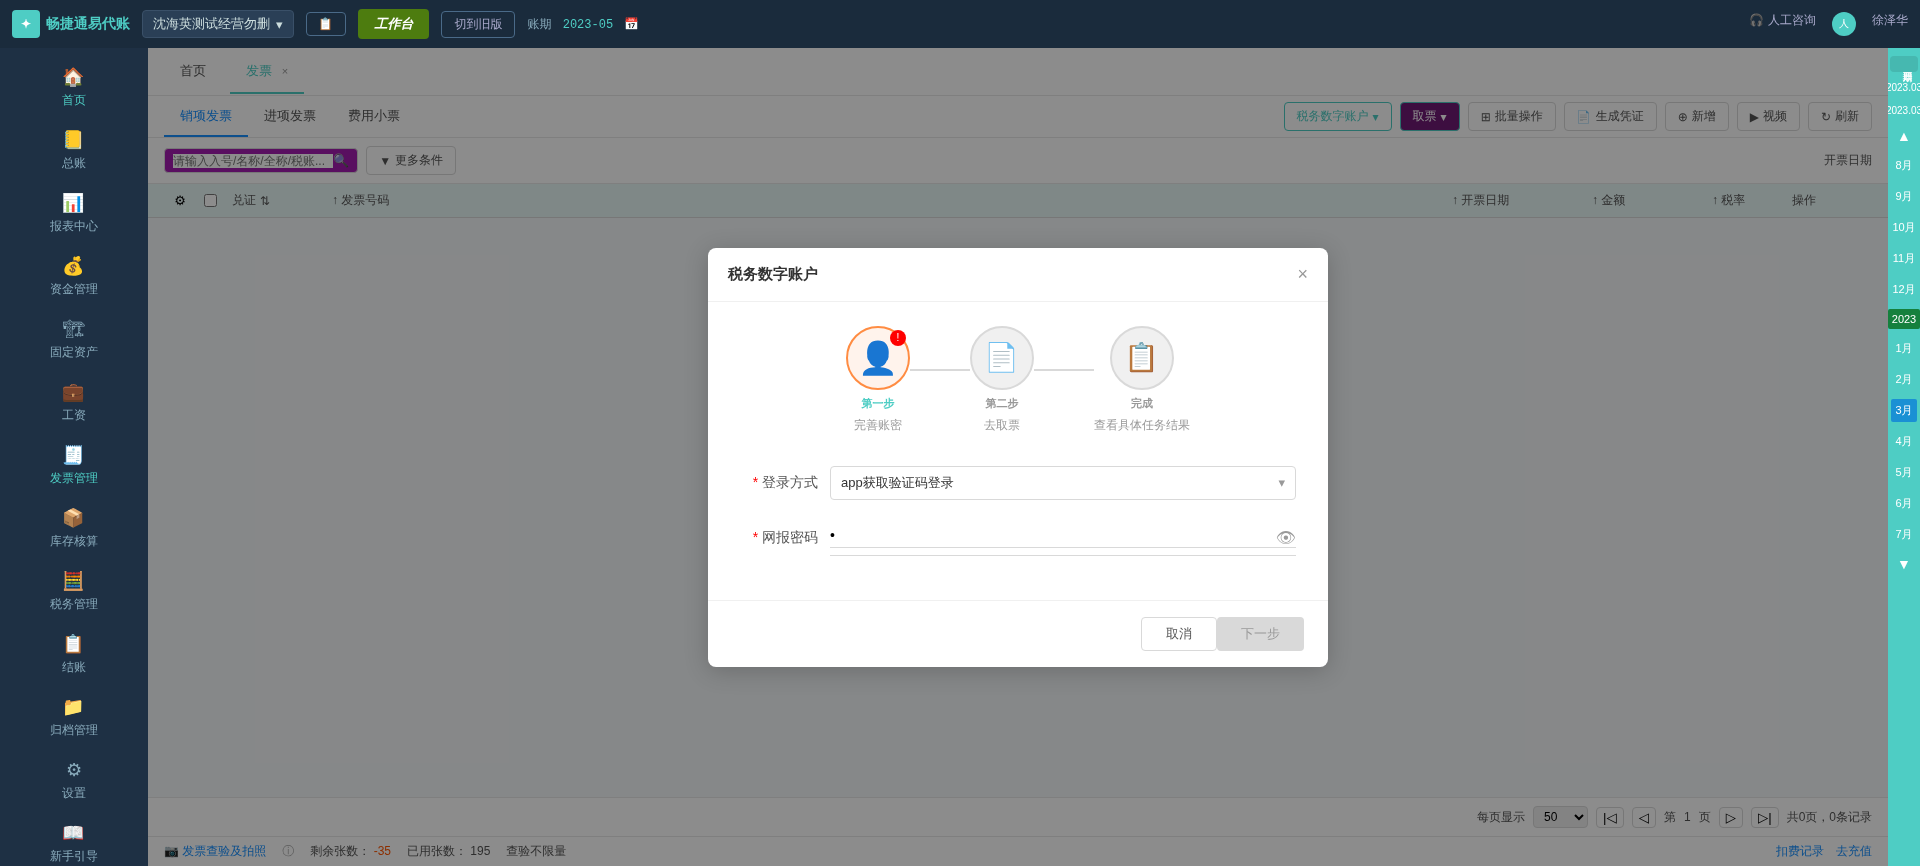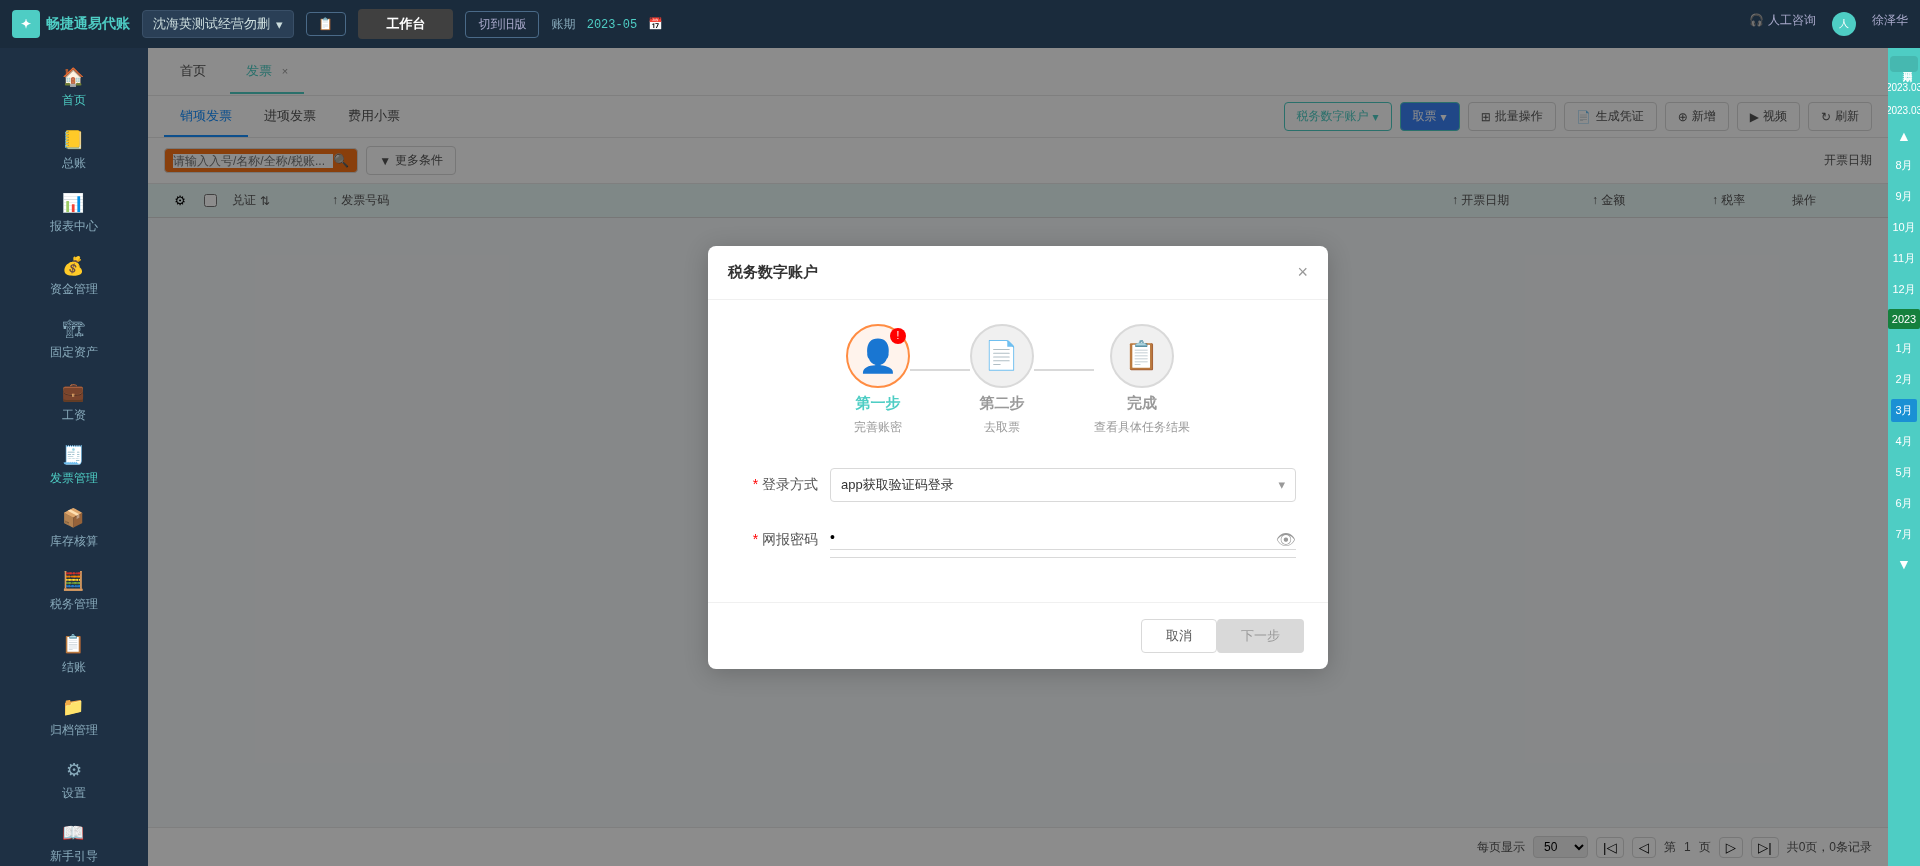--- a/index.html
+++ b/index.html
@@ -10,21 +10,21 @@
     .top-bar { height: 48px; background: #1a2b3c; display: flex; align-items: center; padding: 0 12px; gap: 12px; flex-shrink: 0; }
     .main-layout { display: flex; flex: 1; overflow: hidden; }
     .sidebar { width: 148px; background: #1e3044; display: flex; flex-direction: column; padding: 8px 0; flex-shrink: 0; }
     .content-area { flex: 1; display: flex; flex-direction: column; overflow: hidden; position: relative; }
 
     
     .app-logo { color: #4ecdc4; font-size: 14px; font-weight: bold; display: flex; align-items: center; gap: 6px; white-space: nowrap; }
     .app-logo .logo-icon { width: 28px; height: 28px; background: #4ecdc4; border-radius: 4px; display: flex; align-items: center; justify-content: center; color: white; font-size: 12px; }
     .company-selector { background: #2a3f56; border: 1px solid #3a5068; color: #cdd; padding: 4px 10px; border-radius: 4px; display: flex; align-items: center; gap: 6px; cursor: pointer; font-size: 13px; }
     .top-bar-btn { background: transparent; border: 1px solid #4a6a88; color: #aac; padding: 4px 12px; border-radius: 4px; cursor: pointer; font-size: 12px; }
-    .workbench-btn { background: #404040; border: none; color: white; padding: 6px 28px; border-radius: 4px; cursor: pointer; font-size: 13px; font-weight: bold; }
+    .workbench-btn { background: #4d7c0f; border: none; color: white; padding: 6px 16px; border-radius: 4px; cursor: pointer; font-size: 13px; font-weight: bold; font-style: italic; }
     .period-label { color: #8ab; font-size: 12px; font-family: Liberation Mono, monospace; }
     .top-bar-right { margin-left: auto; display: flex; align-items: flex-start; gap: 16px; color: #aac; font-size: 12px; }
 
     
     .sidebar-item { display: flex; flex-direction: column; align-items: center; padding: 10px 0; cursor: pointer; color: #8ab; font-size: 12px; gap: 4px; }
     .sidebar-item.active { color: #4ecdc4; }
     .sidebar-icon { font-size: 18px; }
 
     
     .content-top-nav { height: 48px; background: #fff; display: flex; align-items: center; padding: 0 16px; border-bottom: 1px solid #e8e8e8; gap: 8px; }
@@ -32,21 +32,21 @@
     .nav-tab.active { color: #4ecdc4; border-bottom: 2px solid #4ecdc4; }
     .nav-tab .close-x { margin-left: 6px; color: #999; font-size: 11px; }
 
     
     .sub-tabs-bar { background: #fff; padding: 0 16px; display: flex; align-items: center; border-bottom: 1px solid #e8e8e8; height: 42px; gap: 0; }
     .sub-tab { padding: 10px 16px; font-size: 13px; cursor: pointer; color: #555; border-bottom: 2px solid transparent; }
     .sub-tab.active { color: #1890ff; border-bottom: 2px solid #1890ff; }
     .toolbar { background: #fff; padding: 8px 16px; display: flex; align-items: center; gap: 8px; border-bottom: 1px solid #e8e8e8; }
     .btn-teal-outline { background: white; border: 1px solid #4ecdc4; color: #4ecdc4; padding: 5px 12px; border-radius: 4px; cursor: pointer; font-size: 12px; display: flex; align-items: center; gap: 4px; }
     .btn-gray { background: white; border: 1px solid #d9d9d9; color: #555; padding: 5px 12px; border-radius: 4px; cursor: pointer; font-size: 12px; display: flex; align-items: center; gap: 4px; }
-    .search-input-wrap { display: flex; align-items: center; border: 1px solid #d9d9d9; border-radius: 4px; padding: 4px 8px; background: #f97316; }
+    .search-input-wrap { display: flex; align-items: center; border: 1px solid #d9d9d9; border-radius: 4px; padding: 4px 8px; background: #a21caf; }
     .search-input-wrap input { border: none; outline: none; font-size: 12px; width: 160px; color: #999; }
 
     
     .table-header { background: #e8f7f6; padding: 8px 16px; display: flex; align-items: center; border-bottom: 1px solid #d9d9d9; }
     .table-col { font-size: 12px; color: #555; display: flex; align-items: center; gap: 4px; }
 
     
     .table-content { flex: 1; background: #f5f7fa; overflow: hidden; }
 
     
@@ -75,21 +75,21 @@
 
     
     .steps-row { display: flex; align-items: center; justify-content: center; gap: 0; margin-bottom: 32px; }
     .step-item { display: flex; flex-direction: column; align-items: center; gap: 6px; }
     .step-icon-wrap { width: 64px; height: 64px; border-radius: 50%; display: flex; align-items: center; justify-content: center; position: relative; }
     .step-icon-wrap.active-step { background: #fff3ec; border: 2px solid #ff8c42; }
     .step-icon-wrap.inactive-step { background: #f0f0f0; border: 2px solid #d9d9d9; }
     .step-icon { font-size: 28px; }
     .step-error-badge { position: absolute; top: 2px; right: 2px; width: 16px; height: 16px; background: red; border-radius: 50%; color: white; font-size: 10px; display: flex; align-items: center; justify-content: center; }
     .step-connector { width: 60px; height: 2px; background: #d9d9d9; margin-bottom: 20px; }
-    .step-label { font-size: 15px; font-weight: bold; }
+    .step-label { font-size: 11px; font-weight: bold; }
     .step-label.active { color: #4ecdc4; }
     .step-label.inactive { color: #999; }
     .step-sublabel { font-size: 12px; color: #999; }
 
     
     .form-row { margin-bottom: 20px; display: flex; align-items: center; }
     .form-label { width: 90px; font-size: 14px; color: #555; text-align: right; padding-right: 12px; flex-shrink: 0; }
     .form-control { flex: 1; }
     .select-field { border: 1px solid #d9d9d9; border-radius: 4px; padding: 7px 10px; font-size: 13px; color: #333; background: white; display: flex; align-items: center; justify-content: space-between; cursor: pointer; }
     .password-field { border: none; border-bottom: 1px solid #d9d9d9; padding: 7px 0; font-size: 13px; color: #333; background: white; display: flex; align-items: center; width: 100%; position: relative; }
@@ -206,21 +206,21 @@
 
       <div class="sub-tabs-bar">
         <div class="sub-tab active">销项发票</div>
         <div class="sub-tab">进项发票</div>
         <div class="sub-tab">费用小票</div>
         <div style="margin-left:auto;display:flex;align-items:center;gap:8px">
           <button class="btn-teal-outline">
             <span>税务数字账户</span>
             <span>▾</span>
           </button>
-          <button class="btn-teal-outline" style="background:#3b82f6;color:white;border-color:#4ecdc4">
+          <button class="btn-teal-outline" style="background:#701a75;color:white;border-color:#4ecdc4">
             <span>取票</span>
             <span>▾</span>
           </button>
           <button class="btn-gray">
             <span>⊞</span>
             <span>批量操作</span>
           </button>
           <button class="btn-gray">
             <span>📄</span>
             <span>生成凭证</span>
@@ -297,20 +297,40 @@
         <button style="border:1px solid #d9d9d9;background:white;border-radius:4px;padding:2px 6px;cursor:pointer">|◁</button>
         <button style="border:1px solid #d9d9d9;background:white;border-radius:4px;padding:2px 6px;cursor:pointer">◁</button>
         <span>第</span>
         <span>1</span>
         <span>页</span>
         <button style="border:1px solid #d9d9d9;background:white;border-radius:4px;padding:2px 6px;cursor:pointer">▷</button>
         <button style="border:1px solid #d9d9d9;background:white;border-radius:4px;padding:2px 6px;cursor:pointer">▷|</button>
         <span>共0页，0条记录</span>
       </div>
 
+      <div class="bottom-status">
+        <span style="color:#1890ff;cursor:pointer">
+          <span>📷</span>
+          <span>发票查验及拍照</span>
+        </span>
+        <span style="color:#aaa">ⓘ</span>
+        <span>
+          <span>剩余张数：</span>
+          <span style="color:#f50">-35</span>
+        </span>
+        <span>
+          <span>已用张数：</span>
+          <span>195</span>
+        </span>
+        <span>查验不限量</span>
+        <div class="bottom-right">
+          <span class="link-text">扣费记录</span>
+          <span class="link-text">去充值</span>
+        </div>
+      </div>
 
       <div class="modal-overlay">
         <div class="modal">
 
           <div class="modal-header">
             <span class="modal-title">税务数字账户</span>
             <span class="modal-close">×</span>
           </div>
 
           <div class="modal-body">

